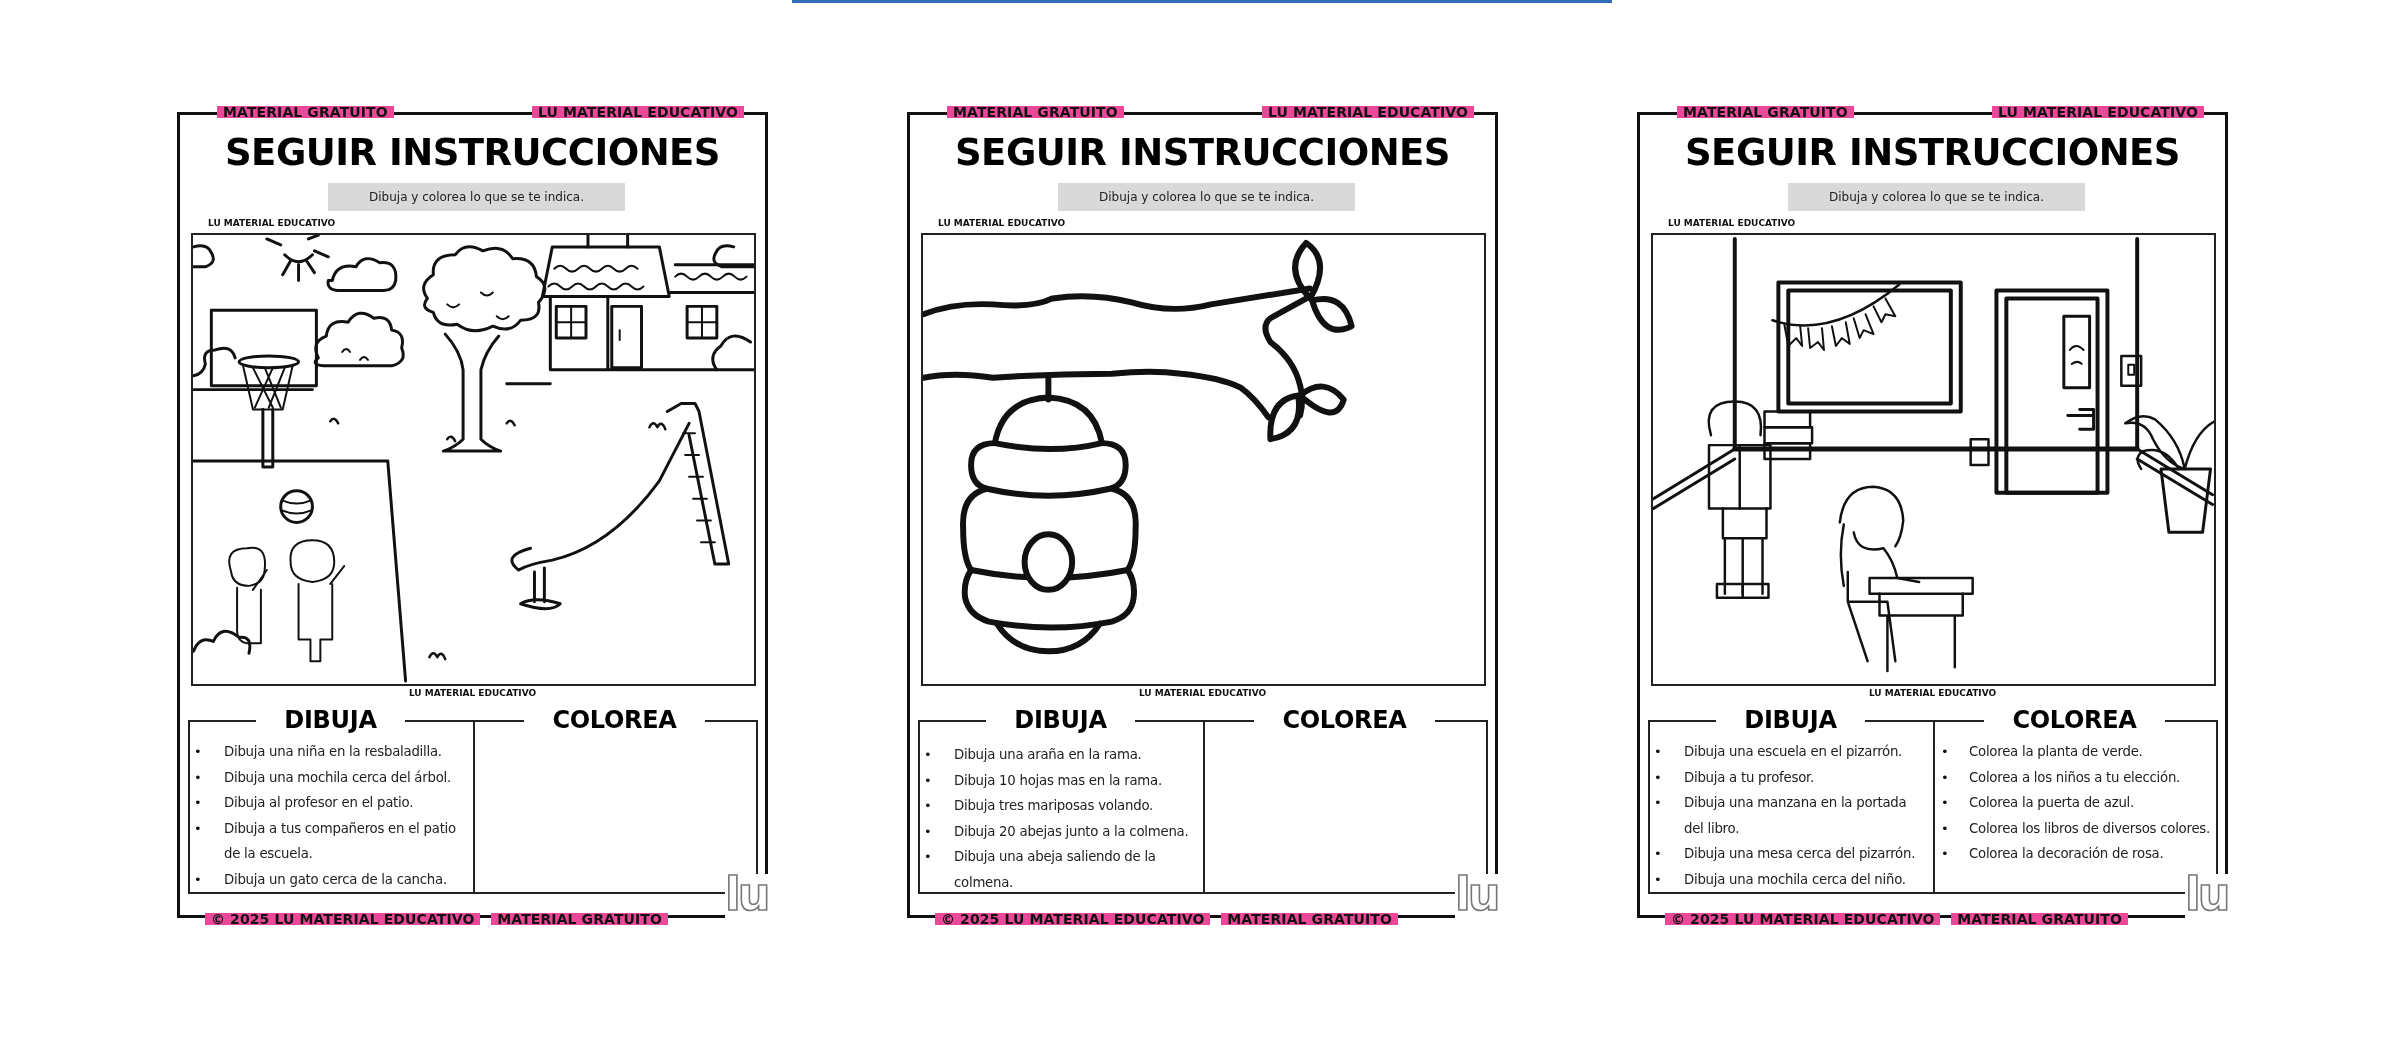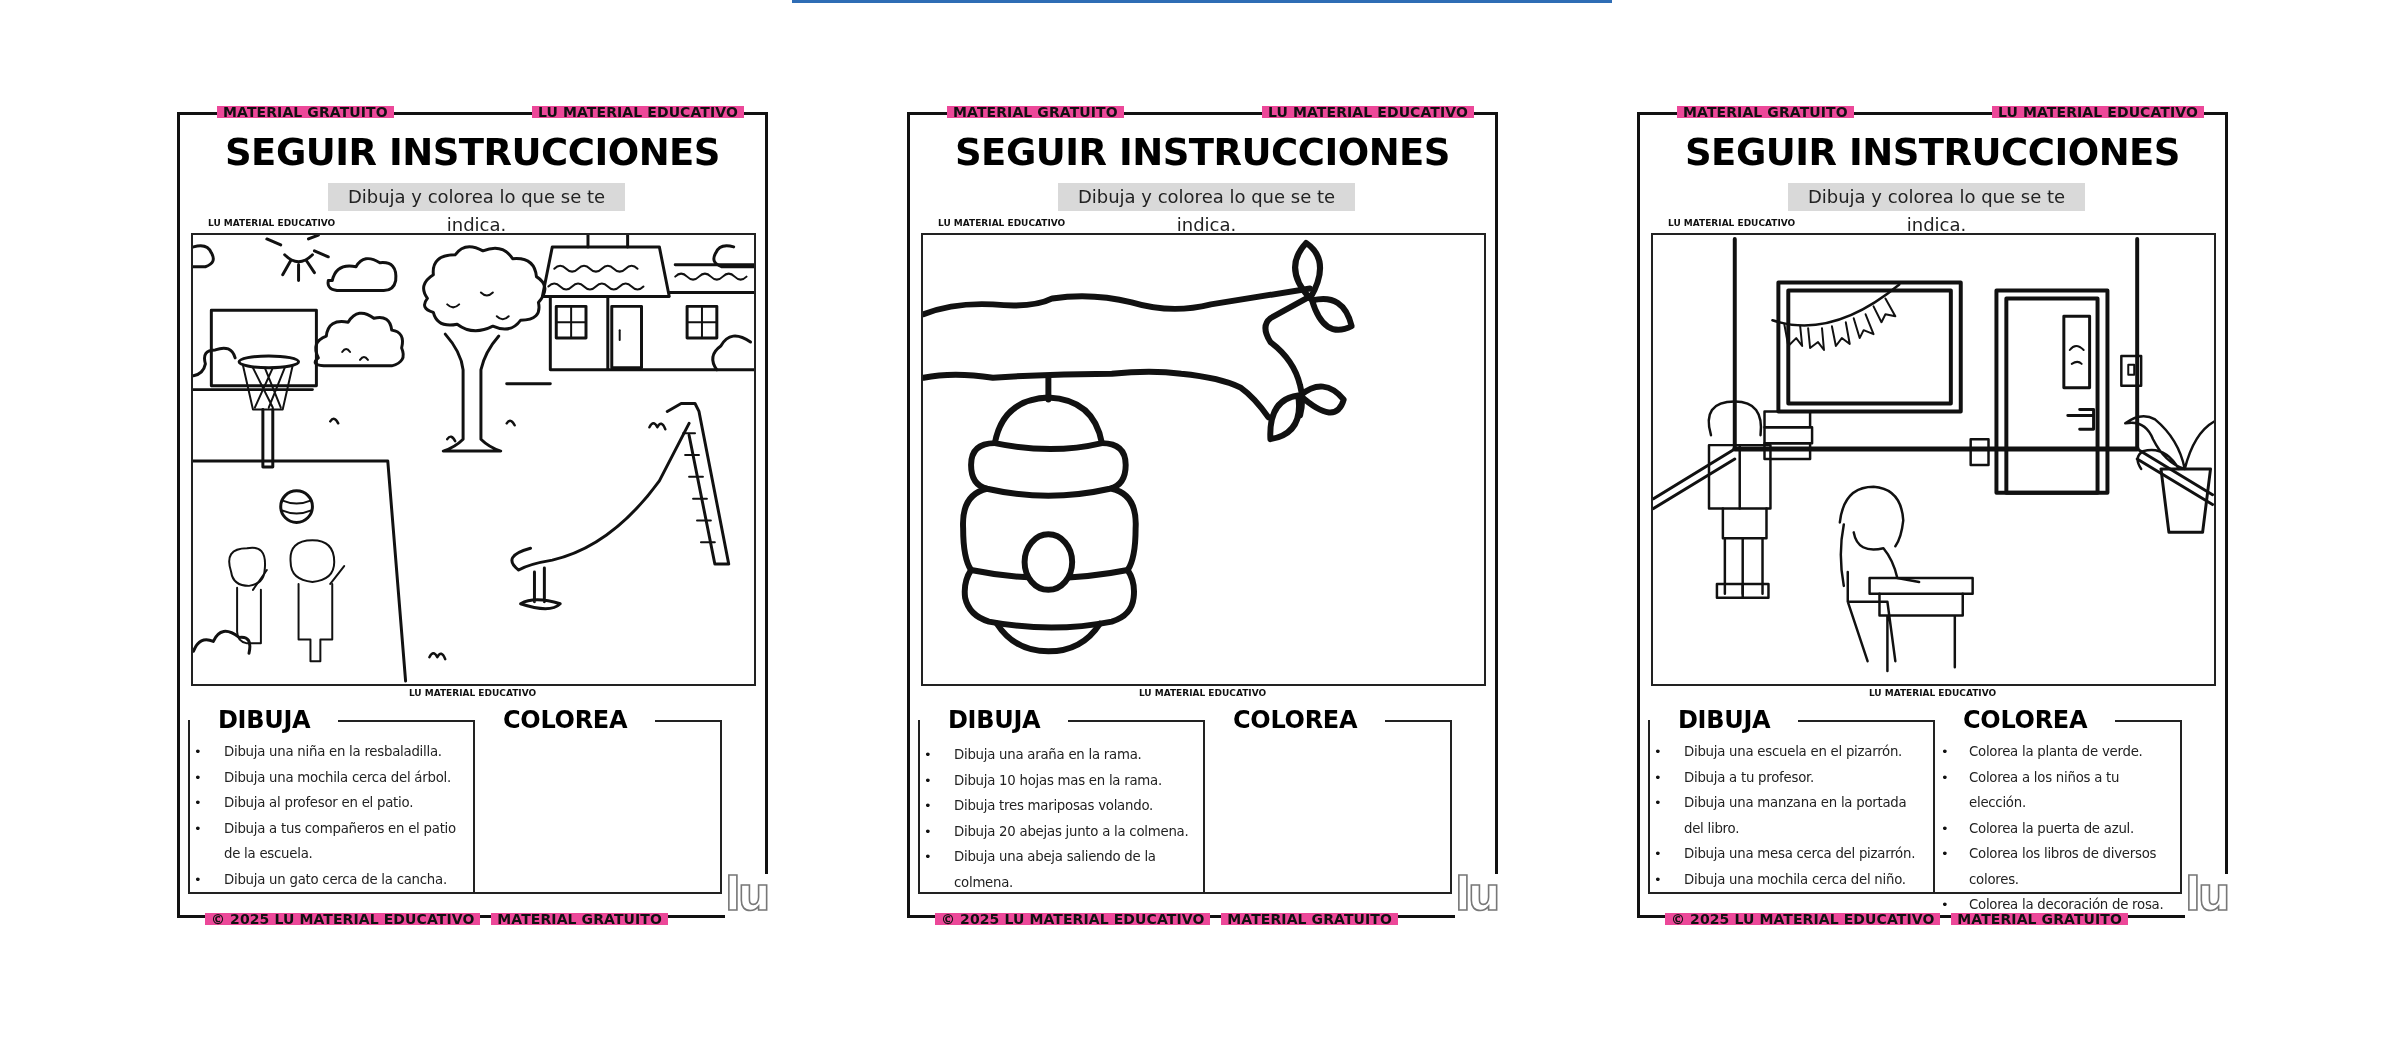--- a/index.html
+++ b/index.html
@@ -24,21 +24,21 @@
   .fl-bl { left: 28px; bottom: -7px; }
   .fl-br { right: 100px; bottom: -7px; }
 
   .title {
     position: absolute; left: 0; right: 0; top: 18px; text-align: center;
     font-family: "DejaVu Sans", sans-serif; font-weight: bold; font-size: 37px; letter-spacing: -0.5px;
     line-height: 46px; color: #000;
   }
   .subtitle {
     position: absolute; left: 151px; width: 297px; top: 71px; height: 28px; background: #d9d9d9;
-    text-align: center; font-size: 18px; line-height: 28px; color: #222;
+    text-align: center; font-size: 12px; line-height: 28px; color: #222;
     font-family: "DejaVu Sans", sans-serif;
   }
   .pic-label-top {
     position: absolute; left: 31px; top: 106px; font-weight: bold; font-size: 9px; line-height: 11px;
     font-family: "DejaVu Sans", sans-serif; white-space: nowrap;
   }
   .picture {
     position: absolute; left: 14px; top: 121px; width: 565px; height: 453px;
     border: 2px solid #222; box-sizing: border-box; overflow: hidden; background: #fff;
   }
@@ -47,23 +47,23 @@
     position: absolute; left: 0; right: 0; top: 576px; text-align: center; font-weight: bold; font-size: 9px;
     line-height: 11px; font-family: "DejaVu Sans", sans-serif;
   }
 
   .sections { position: absolute; left: 11px; top: 605px; width: 570px; height: 177px; }
   .sec-box {
     position: absolute; top: 3px; height: 174px; box-sizing: border-box;
     border-left: 2px solid #222; border-bottom: 2px solid #222; border-top: 2px solid #222;
   }
   .sec-left { left: 0; width: 285px; }
-  .sec-right { left: 285px; width: 249px; border-right: 2px solid #222; }
+  .sec-right { left: 285px; width: 285px; border-right: 2px solid #222; }
   .sec-head {
-    position: absolute; top: -17px; left: 0; right: 2px; text-align: left;
+    position: absolute; top: -17px; left: 0; right: 2px; text-align: center;
   }
   .sec-head span {
     background: #fff; padding: 0 28px; font-weight: bold; font-size: 24px; line-height: 30px;
     font-family: "DejaVu Sans", sans-serif; color: #000; letter-spacing: -0.3px;
   }
   .sec-list { list-style: none; margin: 0; padding: 0; position: absolute; top: 17px; left: 0; right: 0; }
   .sec-list li {
     position: relative; padding-left: 34px; padding-right: 4px; font-size: 13.3px; line-height: 25.5px;
     font-family: "DejaVu Sans", sans-serif; color: #222; letter-spacing: -0.25px;
   }

